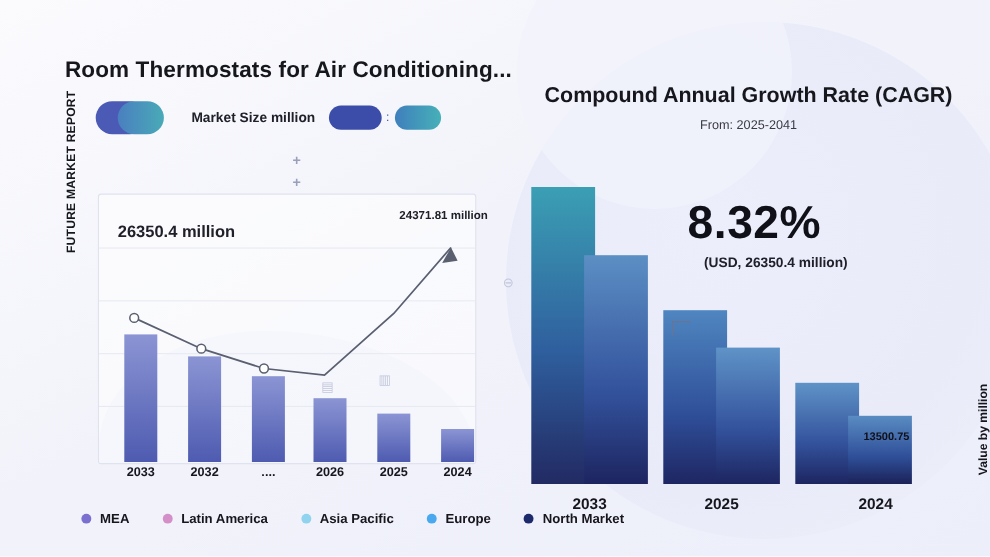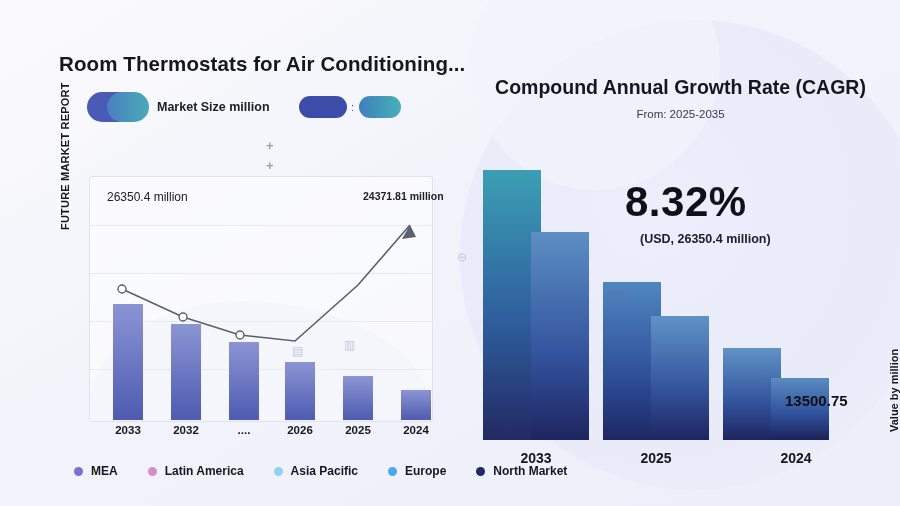--- a/index.html
+++ b/index.html
@@ -54,21 +54,21 @@
     letter-spacing: .1px;
     white-space: nowrap;
     overflow: hidden;
     text-overflow: ellipsis;
   }
   .legend-top {
     position: absolute;
     left: 60px; top: 92px;
     display: flex;
     align-items: center;
-    gap: 8px;
+    gap: 25px;
   }
   .legend-pill {
     position: relative;
     width: 62px; height: 30px;
   }
   .legend-pill .p1 {
     position: absolute; left: 0; top: 0;
     width: 46px; height: 30px;
     border-radius: 15px;
     background: #4a5ab5;
@@ -146,23 +146,23 @@
     width: 160px;
     transform: rotate(-90deg);
     transform-origin: left top;
     font-size: 11px;
     font-weight: bold;
     color: #16161d;
     letter-spacing: .2px;
   }
   .value-left {
     position: absolute;
-    left: 80px; top: 190px;
-    font-size: 12px;
-    font-weight: normal;
+    left: 80px; top: 202px;
+    font-size: 15px;
+    font-weight: bold;
     color: #20202a;
   }
   .value-right {
     position: absolute;
     left: 336px; top: 190px;
     font-size: 10.5px;
     font-weight: bold;
     color: #20202a;
   }
   .bars-left {
@@ -281,21 +281,21 @@
     position: absolute;
     font-size: 14px;
     font-weight: bold;
     color: #16161d;
     text-align: center;
     width: 90px;
   }
   .val-right-big {
     position: absolute;
     left: 330px; top: 372px;
-    font-size: 15px;
+    font-size: 10px;
     font-weight: bold;
     color: #101018;
     white-space: nowrap;
   }
   .axis-label-right {
     position: absolute;
     left: 433px; top: 412px;
     width: 140px;
     transform: rotate(-90deg);
     transform-origin: left top;
@@ -377,21 +377,21 @@
       <span style="left:127px">....</span>
       <span style="left:183px">2026</span>
       <span style="left:241px">2025</span>
       <span style="left:299px">2024</span>
     </div>
   </div>
 
   <div class="right">
 
     <div class="cagr-title">Compound Annual Growth Rate (CAGR)</div>
-    <div class="cagr-sub">From: 2025-2035</div>
+    <div class="cagr-sub">From: 2025-2041</div>
 
     <div class="bars-right">
 
       <div class="bar-r" style="left:28px; width:58px; height:270px; background:linear-gradient(180deg,#3b9fb4 0%,#2f5f9e 55%,#222a63 100%);"></div>
       <div class="bar-r" style="left:76px; width:58px; height:208px; background:linear-gradient(180deg,#5c8fc4 0%,#33529c 60%,#1d2560 100%);"></div>
 
       <div class="bar-r" style="left:148px; width:58px; height:158px; background:linear-gradient(180deg,#4f86c0 0%,#2f4f99 60%,#1e2662 100%);"></div>
       <div class="bar-r" style="left:196px; width:58px; height:124px; background:linear-gradient(180deg,#5f93c7 0%,#33529c 60%,#1d2560 100%);"></div>
 
       <div class="bar-r" style="left:268px; width:58px; height:92px; background:linear-gradient(180deg,#5f93c7 0%,#33529c 60%,#1d2560 100%);"></div>

